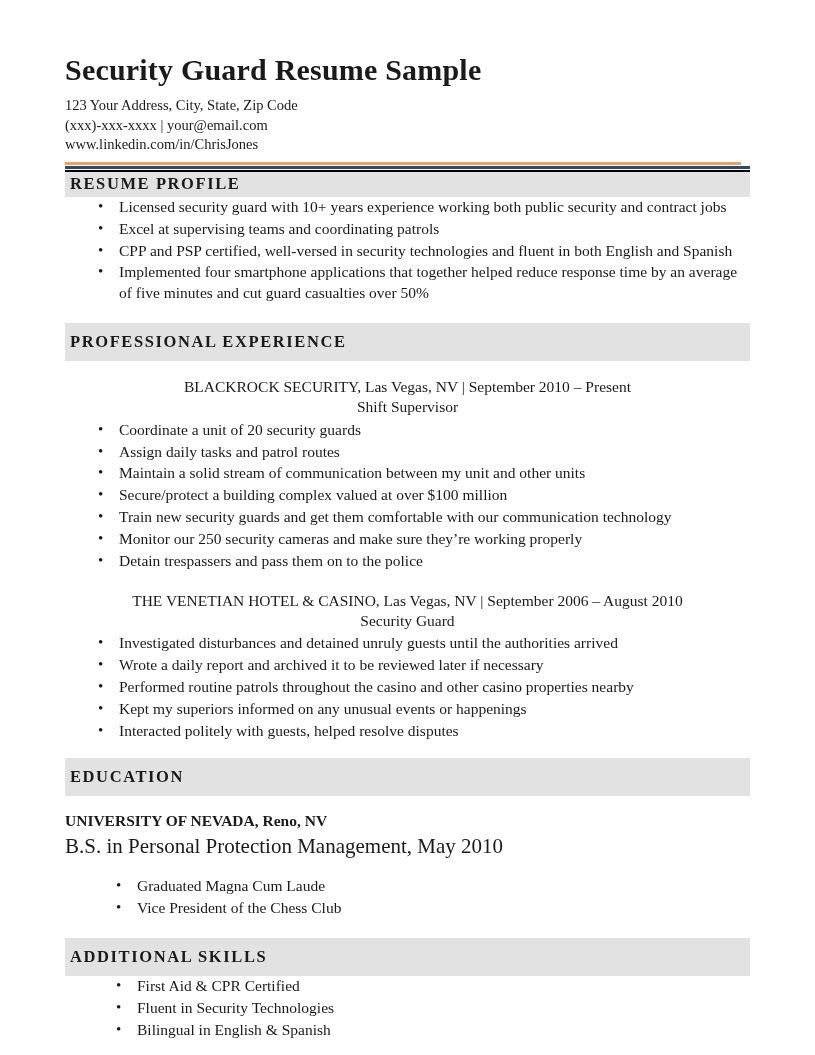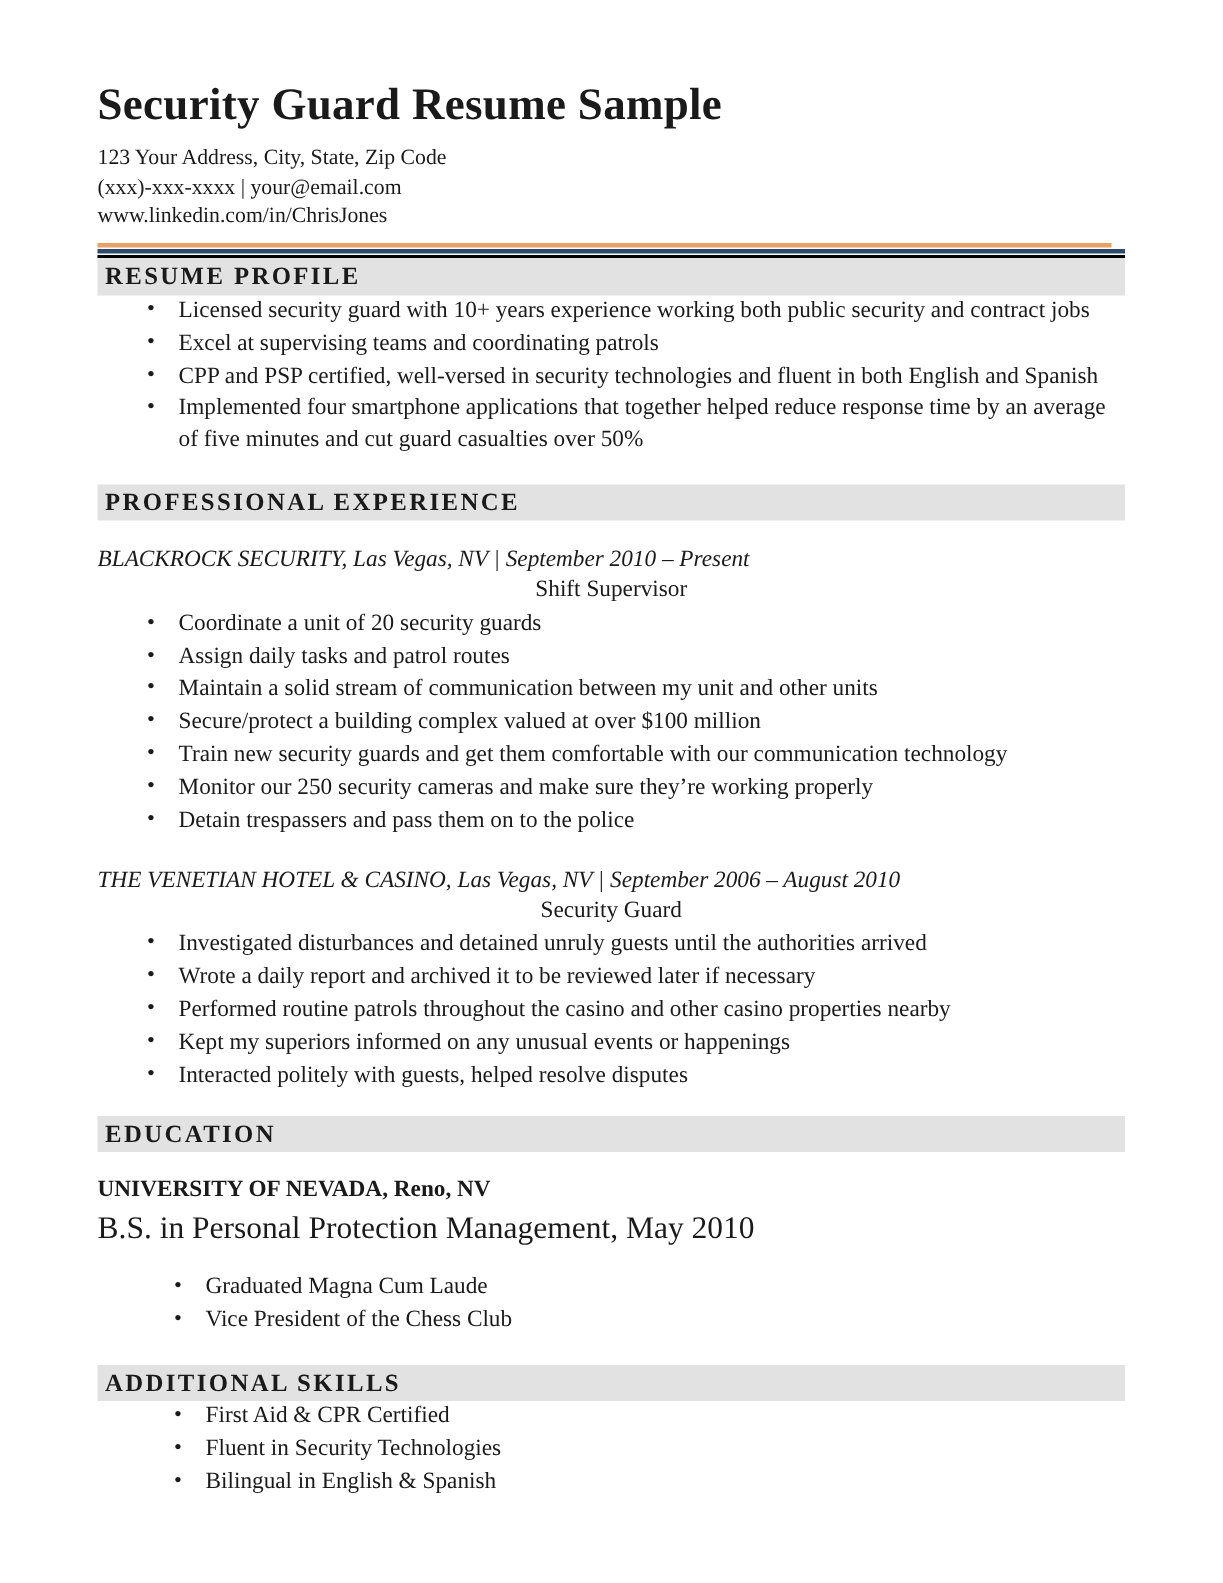--- a/index.html
+++ b/index.html
@@ -58,21 +58,21 @@
     left: 0;
     right: 0;
     top: 4px;
     height: 3px;
     background: #2e4a6b;
   }
 
   
   .section-band {
     background: #e2e2e2;
-    height: 24px;
+    height: 38px;
     display: flex;
     align-items: center;
     padding-left: 5px;
     box-sizing: border-box;
   }
   .section-band.with-rule {
     border-top: 2px solid #000000;
     height: 27px;
   }
   .section-band .section-title {
@@ -106,23 +106,23 @@
   }
   ul.bullets.indent-more li::before {
     left: 51px;
   }
 
   .profile-list { margin-top: 14px; }
 
   
   .job { margin-top: 0; }
   .job-head {
+    text-align: center;
     font-size: 15.5px;
     line-height: 1.3;
-    font-style: italic;
   }
   .job-title {
     text-align: center;
     font-size: 15.5px;
     font-weight: normal;
     line-height: 1.3;
     margin-bottom: 2px;
   }
   .exp-spacer { height: 16px; }
   .job-gap { height: 18px; }

